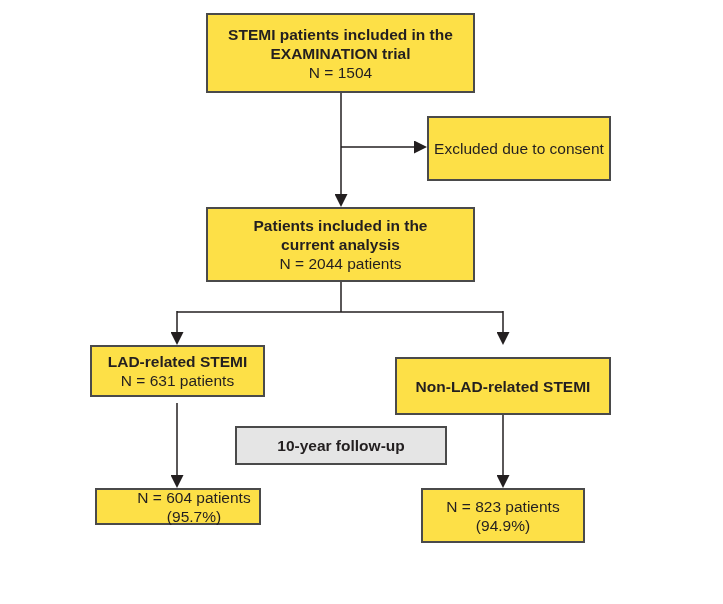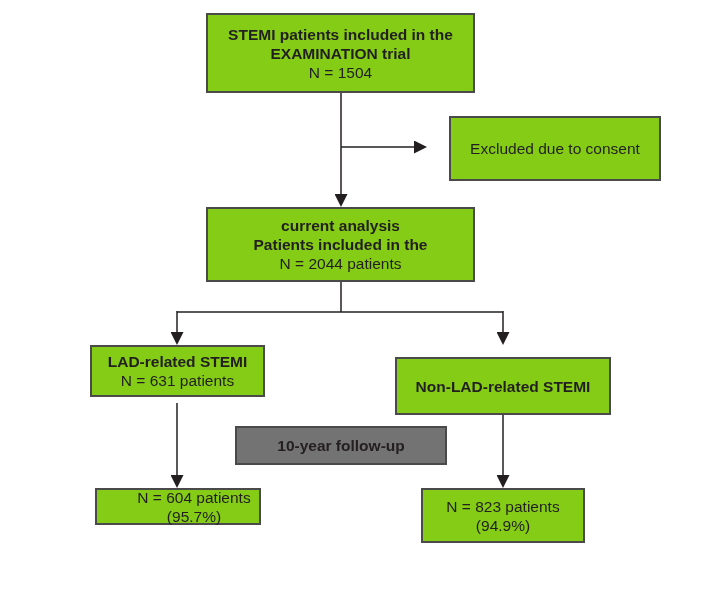--- a/index.html
+++ b/index.html
@@ -13,40 +13,40 @@
     overflow: hidden;
   }
   .arrow-layer {
     position: absolute;
     left: 0; top: 0;
     width: 723px; height: 604px;
     pointer-events: none;
   }
   .box {
     position: absolute;
-    background: #84cc16;
+    background: #fde047;
     border: 2px solid #4a4a4a;
     box-sizing: border-box;
     display: flex;
     flex-direction: column;
     align-items: center;
     justify-content: center;
     text-align: center;
     line-height: 19px;
     font-size: 15.5px;
   }
   .box .bold { font-weight: bold; }
   .box .reg  { font-weight: normal; }
   .gray {
-    background: #737373;
+    background: #e5e5e5;
     font-weight: bold;
   }
   
   #top-box        { left: 206px; top: 13px;  width: 269px; height: 80px; }
-  #excluded-box   { left: 449px; top: 116px; width: 212px; height: 65px; }
+  #excluded-box   { left: 427px; top: 116px; width: 184px; height: 65px; }
   #analysis-box   { left: 206px; top: 207px; width: 269px; height: 75px; }
   #lad-box        { left: 90px;  top: 345px; width: 175px; height: 52px; }
   #nonlad-box     { left: 395px; top: 345px; width: 216px; height: 58px; margin-top: 12px; }
   #followup-box   { left: 235px; top: 426px; width: 212px; height: 39px; }
   #lad-outcome    { left: 95px;  top: 488px; width: 166px; height: 37px; padding-left: 32px; }
   #nonlad-outcome { left: 421px; top: 488px; width: 164px; height: 55px; }
   .footer {
     position: absolute;
     left: 12px;
     top: 562px;
@@ -87,22 +87,22 @@
     <div class="bold">STEMI patients included in the</div>
     <div class="bold">EXAMINATION trial</div>
     <div class="reg">N = 1504</div>
   </div>
 
   <div class="box" id="excluded-box">
     <div class="reg">Excluded due to consent</div>
   </div>
 
   <div class="box" id="analysis-box">
+    <div class="bold">Patients included in the</div>
     <div class="bold">current analysis</div>
-    <div class="bold">Patients included in the</div>
     <div class="reg">N = 2044 patients</div>
   </div>
 
   <div class="box" id="lad-box">
     <div class="bold">LAD-related STEMI</div>
     <div class="reg">N = 631 patients</div>
   </div>
 
   <div class="box" id="nonlad-box">
     <div class="bold">Non-LAD-related STEMI</div>

